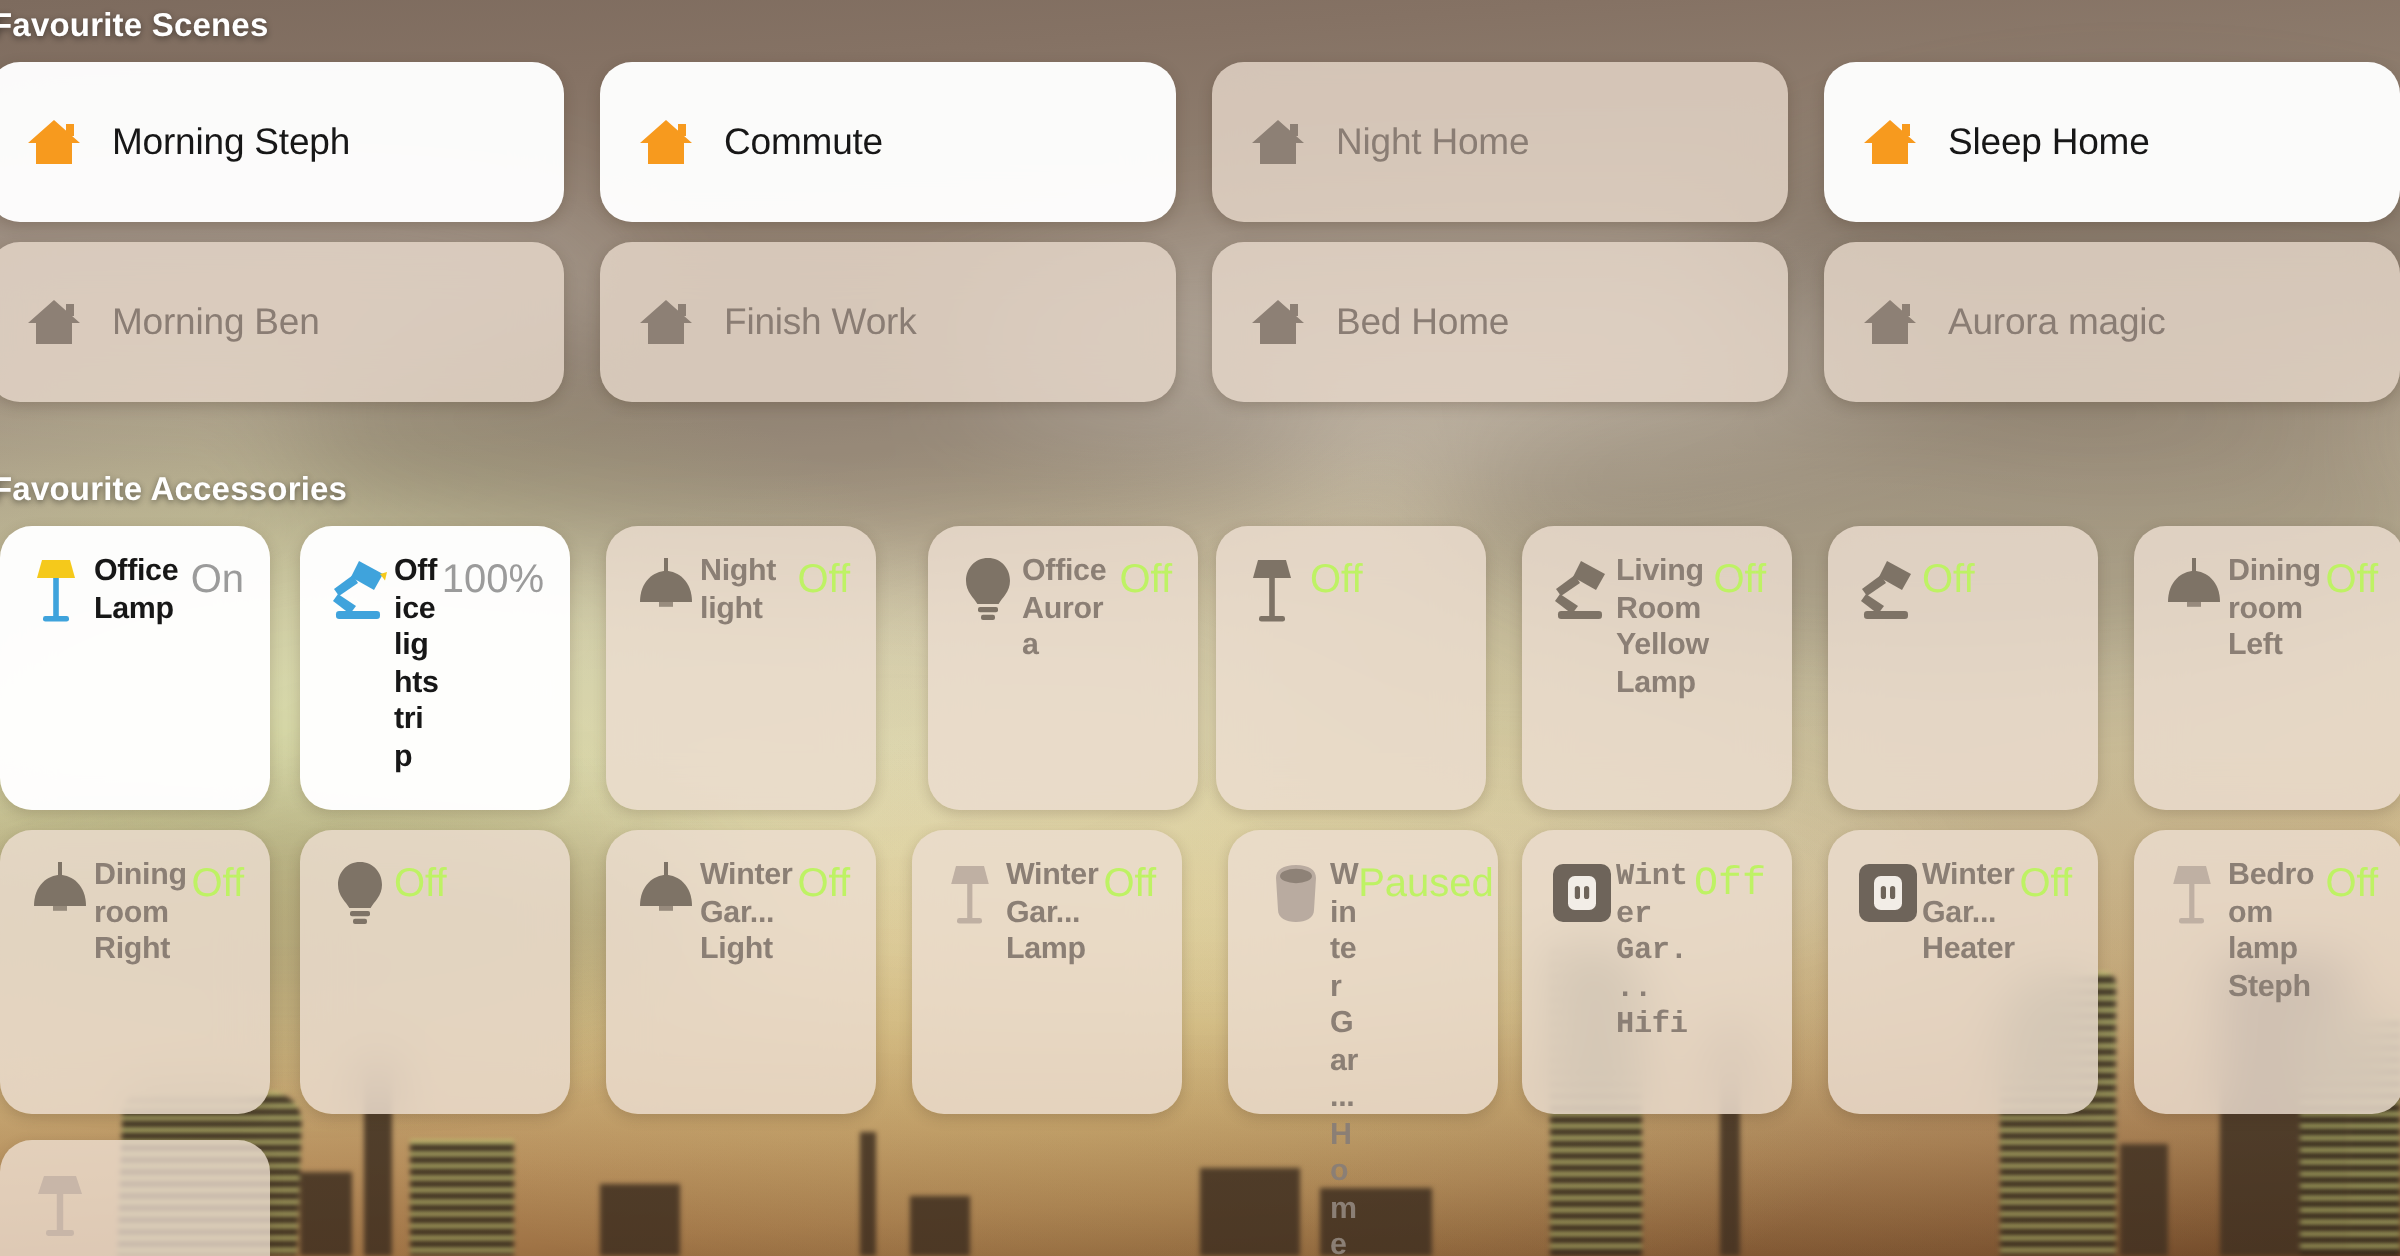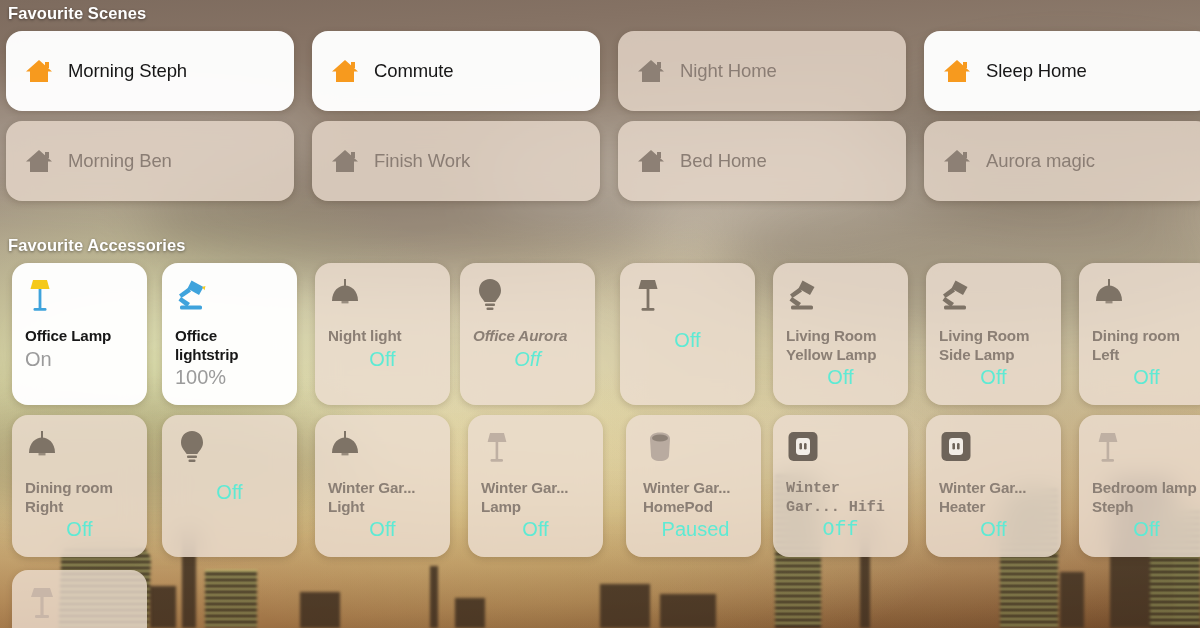--- a/index.html
+++ b/index.html
@@ -86,21 +86,20 @@
     left: 0; right: 0; bottom: 0; height: 260px;
     background: linear-gradient(to top, rgba(120,80,40,0.18), rgba(200,180,120,0.10) 45%, rgba(0,0,0,0) 100%);
   }
 
   
   #content {
     position: relative;
     z-index: 2;
     width: 1080px;
     height: 628px;
-    margin-left: 12px;
   }
 
   .section-title {
     position: absolute;
     color: #ffffff;
     font-size: 16.5px;
     font-weight: 600;
     letter-spacing: 0.1px;
     text-shadow: 0 1px 3px rgba(0,0,0,0.45);
     white-space: nowrap;
@@ -137,21 +136,21 @@
   
   .acc-card {
     position: absolute;
     width: 135px;
     height: 142px;
     border-radius: 16px;
     padding: 14px 13px 10px 13px;
     box-shadow: 0 2px 7px rgba(60,40,25,0.20);
     backdrop-filter: blur(12px);
     display: flex;
-    flex-direction: column;
+    flex-direction: row;
   }
   .acc-card.on { background: rgba(255,255,255,0.97); }
   .acc-card.off { background: rgba(236,221,207,0.82); }
 
   .acc-icon { width: 34px; height: 36px; margin-bottom: 14px; flex: 0 0 auto; }
   .acc-name {
     font-size: 15.2px;
     font-weight: 700;
     line-height: 1.22;
     letter-spacing: -0.15px;
@@ -159,21 +158,21 @@
   }
   .acc-state {
     font-size: 20px;
     font-weight: 400;
     line-height: 1.25;
     margin-top: 1px;
   }
   .acc-card.on .acc-name  { color: #171717; }
   .acc-card.on .acc-state { color: #9b9b9b; }
   .acc-card.off .acc-name  { color: #8b7f75; }
-  .acc-card.off .acc-state { color: #5eead4; text-align: center; }
+  .acc-card.off .acc-state { color: #bef264; text-align: center; }
 
   
   #partial-card {
     position: absolute;
     left: 0; top: 570px;
     width: 135px; height: 142px;
     border-radius: 16px;
     background: rgba(236,221,207,0.80);
     box-shadow: 0 2px 7px rgba(60,40,25,0.18);
     padding: 14px 13px;
@@ -302,21 +301,21 @@
       </div>
       <div class="acc-card off" style="left: 303px; top: 263px;">
         <span class="acc-icon"><svg width="34" height="36" viewBox="0 0 34 36">
         <rect x="16" y="2" width="2" height="8" fill="#7E7366"></rect>
         <path d="M4 24 C4 13.5 11 8.5 17 8.5 C23 8.5 30 13.5 30 24 Z" fill="#7E7366"></path>
         <rect x="13.5" y="24" width="7" height="2.4" fill="#7E7366" opacity="0.75"></rect>
       </svg></span>
         <span class="acc-name">Night light</span>
         <span class="acc-state">Off</span>
       </div>
-      <div class="acc-card off" style="left: 448px; top: 263px; font-style: italic;">
+      <div class="acc-card off" style="left: 464px; top: 263px;">
         <span class="acc-icon"><svg width="34" height="36" viewBox="0 0 34 36">
         <path d="M17 2 C23.6 2 28 7.2 28 13.4 C28 19 24 22 22.3 25 H11.7 C10 22 6 19 6 13.4 C6 7.2 10.4 2 17 2 Z" fill="#7E7366"></path>
         <rect x="12" y="26.5" width="10" height="2.6" rx="1" fill="#7E7366"></rect>
         <rect x="13.5" y="30.4" width="7" height="2.6" rx="1" fill="#7E7366"></rect>
       </svg></span>
         <span class="acc-name">Office Aurora</span>
         <span class="acc-state">Off</span>
       </div>
       <div class="acc-card off" style="left: 608px; top: 263px;">
         <span class="acc-icon"><svg width="34" height="36" viewBox="0 0 34 36">
@@ -338,21 +337,20 @@
         <span class="acc-state">Off</span>
       </div>
       <div class="acc-card off" style="left: 914px; top: 263px;">
         <span class="acc-icon"><svg width="36" height="36" viewBox="0 0 36 36">
         <path d="M16.5 3.5 L28.5 10 L24 18 L12.5 11.5 Z" fill="#7E7366"></path>
 
         <path d="M13.5 10.5 L4 17.5 L6.5 21 L16 14.5 Z" fill="#7E7366"></path>
         <path d="M6 20 L15 26 L12 30 L3.5 23.5 Z" fill="#7E7366"></path>
         <rect x="5" y="28.5" width="22" height="4" rx="1.6" fill="#7E7366"></rect>
       </svg></span>
-        <span class="acc-name">Living Room Side Lamp</span>
         <span class="acc-state">Off</span>
       </div>
       <div class="acc-card off" style="left: 1067px; top: 263px;">
         <span class="acc-icon"><svg width="34" height="36" viewBox="0 0 34 36">
         <rect x="16" y="2" width="2" height="8" fill="#7E7366"></rect>
         <path d="M4 24 C4 13.5 11 8.5 17 8.5 C23 8.5 30 13.5 30 24 Z" fill="#7E7366"></path>
         <rect x="13.5" y="24" width="7" height="2.4" fill="#7E7366" opacity="0.75"></rect>
       </svg></span>
         <span class="acc-name">Dining room Left</span>
         <span class="acc-state">Off</span>

